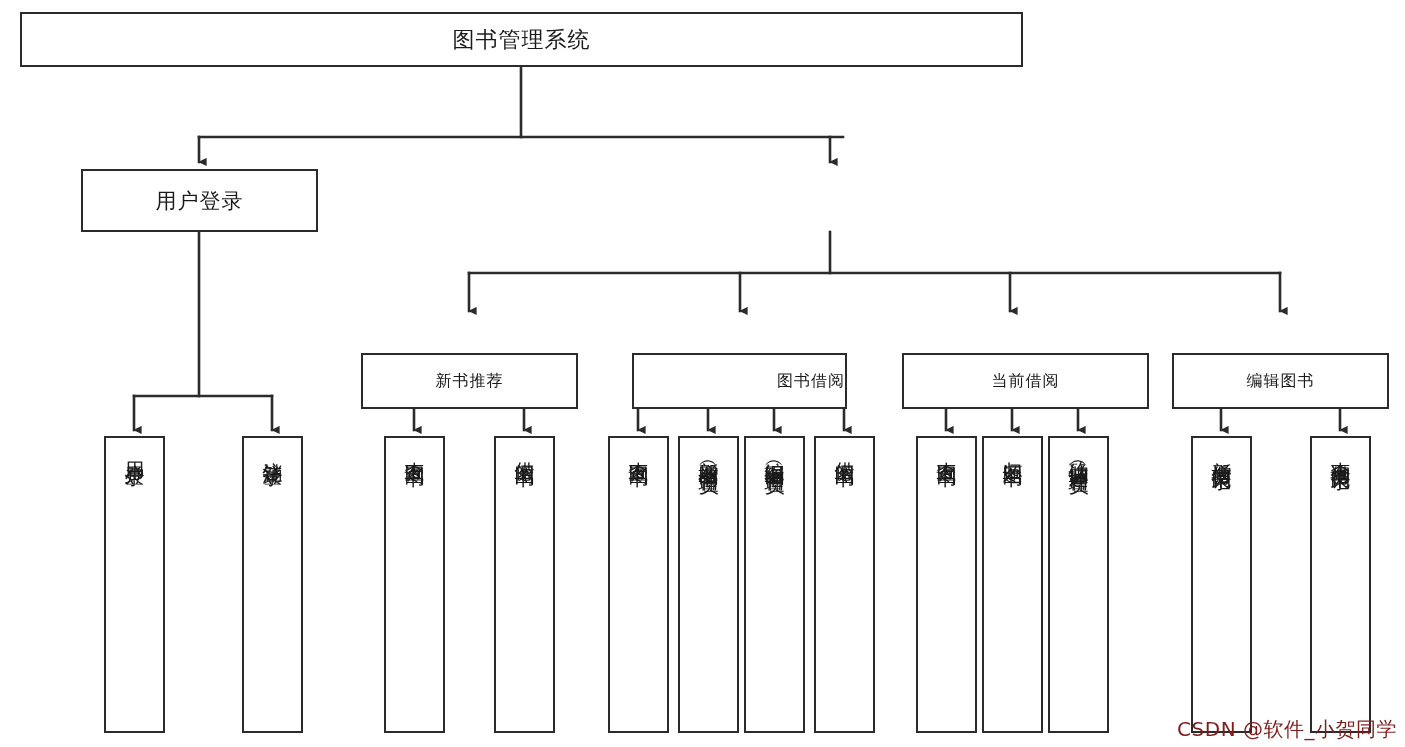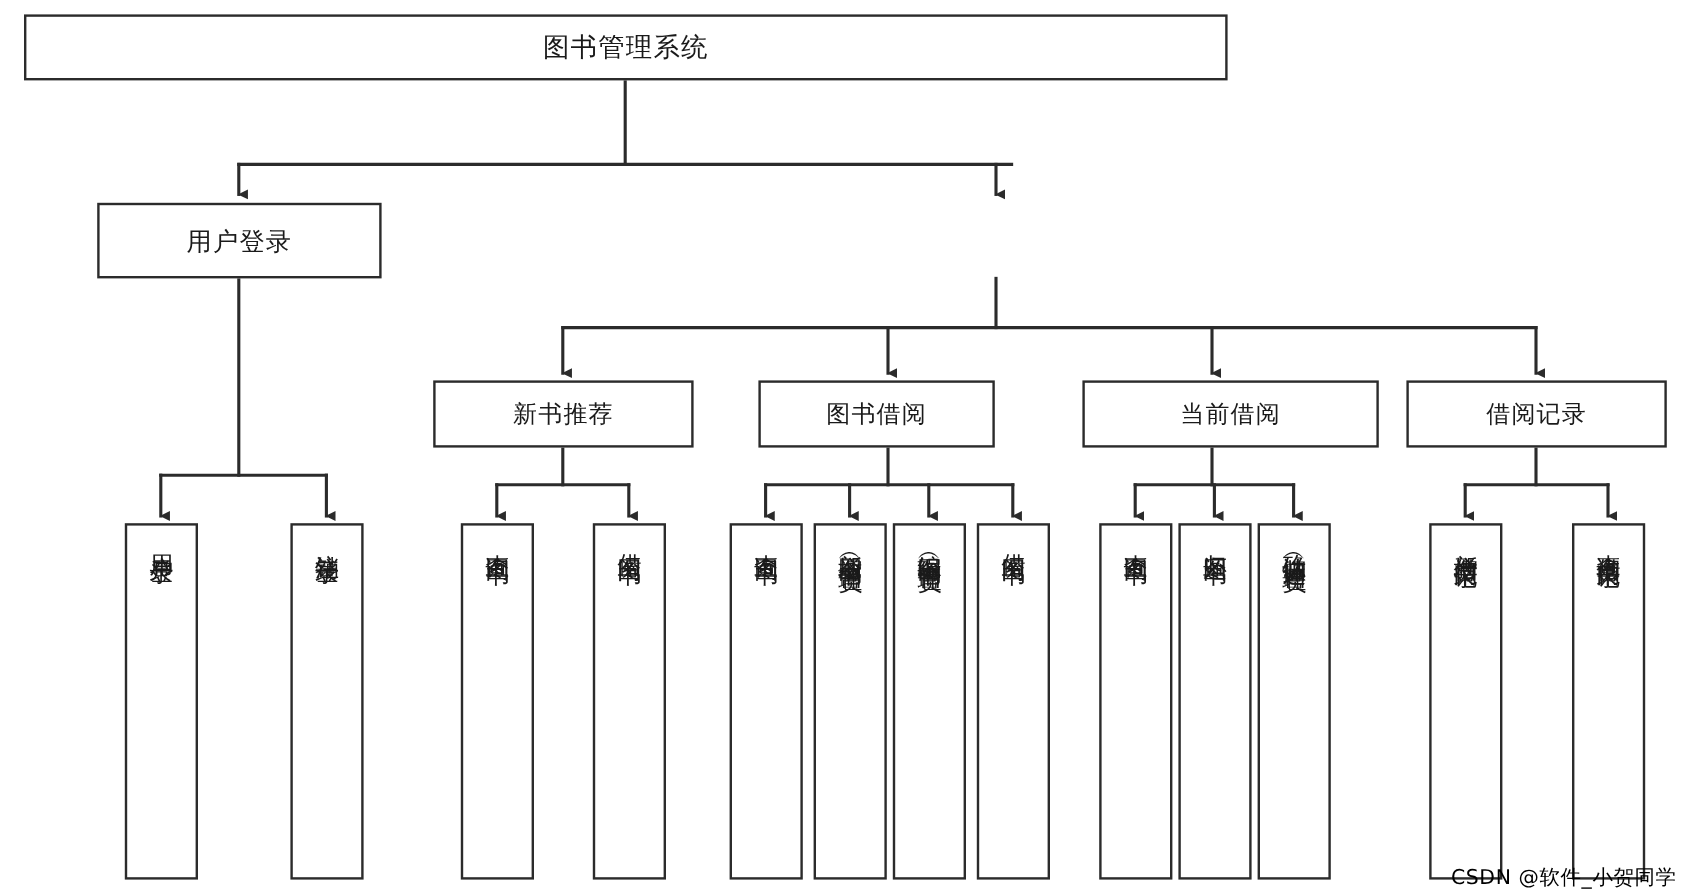--- a/index.html
+++ b/index.html
@@ -37,21 +37,22 @@
     color: #1a1a1a;
     z-index: 2;
   }
   .node.root {
     font-size: 22px;
   }
   .node.level2 {
     font-size: 21px;
   }
   .node.level3 {
-    font-size: 20px;
+    font-size: 16px;
+    margin-top: 36px;
   }
   .node.leaf {
     font-size: 20px;
     align-items: flex-start;
     justify-content: center;
     padding-top: 8px;
   }
   .node.leaf .vtext {
     writing-mode: vertical-rl;
     text-orientation: upright;
@@ -61,22 +62,22 @@
     text-align: left;
   }
   .node .htext {
     white-space: nowrap;
     letter-spacing: 1px;
   }
   #watermark {
     position: absolute;
     right: 8px;
     bottom: 4px;
-    font-size: 17px;
-    color: #000000;
+    font-size: 20px;
+    color: #7f1d1d;
     white-space: nowrap;
     z-index: 5;
     letter-spacing: 0.5px;
   }
 </style>
 </head>
 <body>
 
 <div id="canvas">
 
@@ -135,28 +136,28 @@
     <span class="htext">图书管理系统</span>
   </div>
 
   <div class="node level2" style="left:81px; top:169px; width:237px; height:63px;">
     <span class="htext">用户登录</span>
   </div>
 
   <div class="node level3" style="left:361px; top:317px; width:217px; height:56px;">
     <span class="htext">新书推荐</span>
   </div>
-  <div class="node level3" style="left:632px; top:317px; width:197px; height:56px;">
+  <div class="node level3" style="left:632px; top:317px; width:215px; height:56px;justify-content:flex-end;">
     <span class="htext">图书借阅</span>
   </div>
   <div class="node level3" style="left:902px; top:317px; width:247px; height:56px;">
     <span class="htext">当前借阅</span>
   </div>
   <div class="node level3" style="left:1172px; top:317px; width:217px; height:56px;">
-    <span class="htext">借阅记录</span>
+    <span class="htext">编辑图书</span>
   </div>
 
   <div class="node leaf" style="left:104px; top:436px; width:61px; height:297px;">
     <span class="vtext">用户登录</span>
   </div>
   <div class="node leaf" style="left:242px; top:436px; width:61px; height:297px;">
     <span class="vtext">注销登录</span>
   </div>
 
   <div class="node leaf" style="left:384px; top:436px; width:61px; height:297px;">

